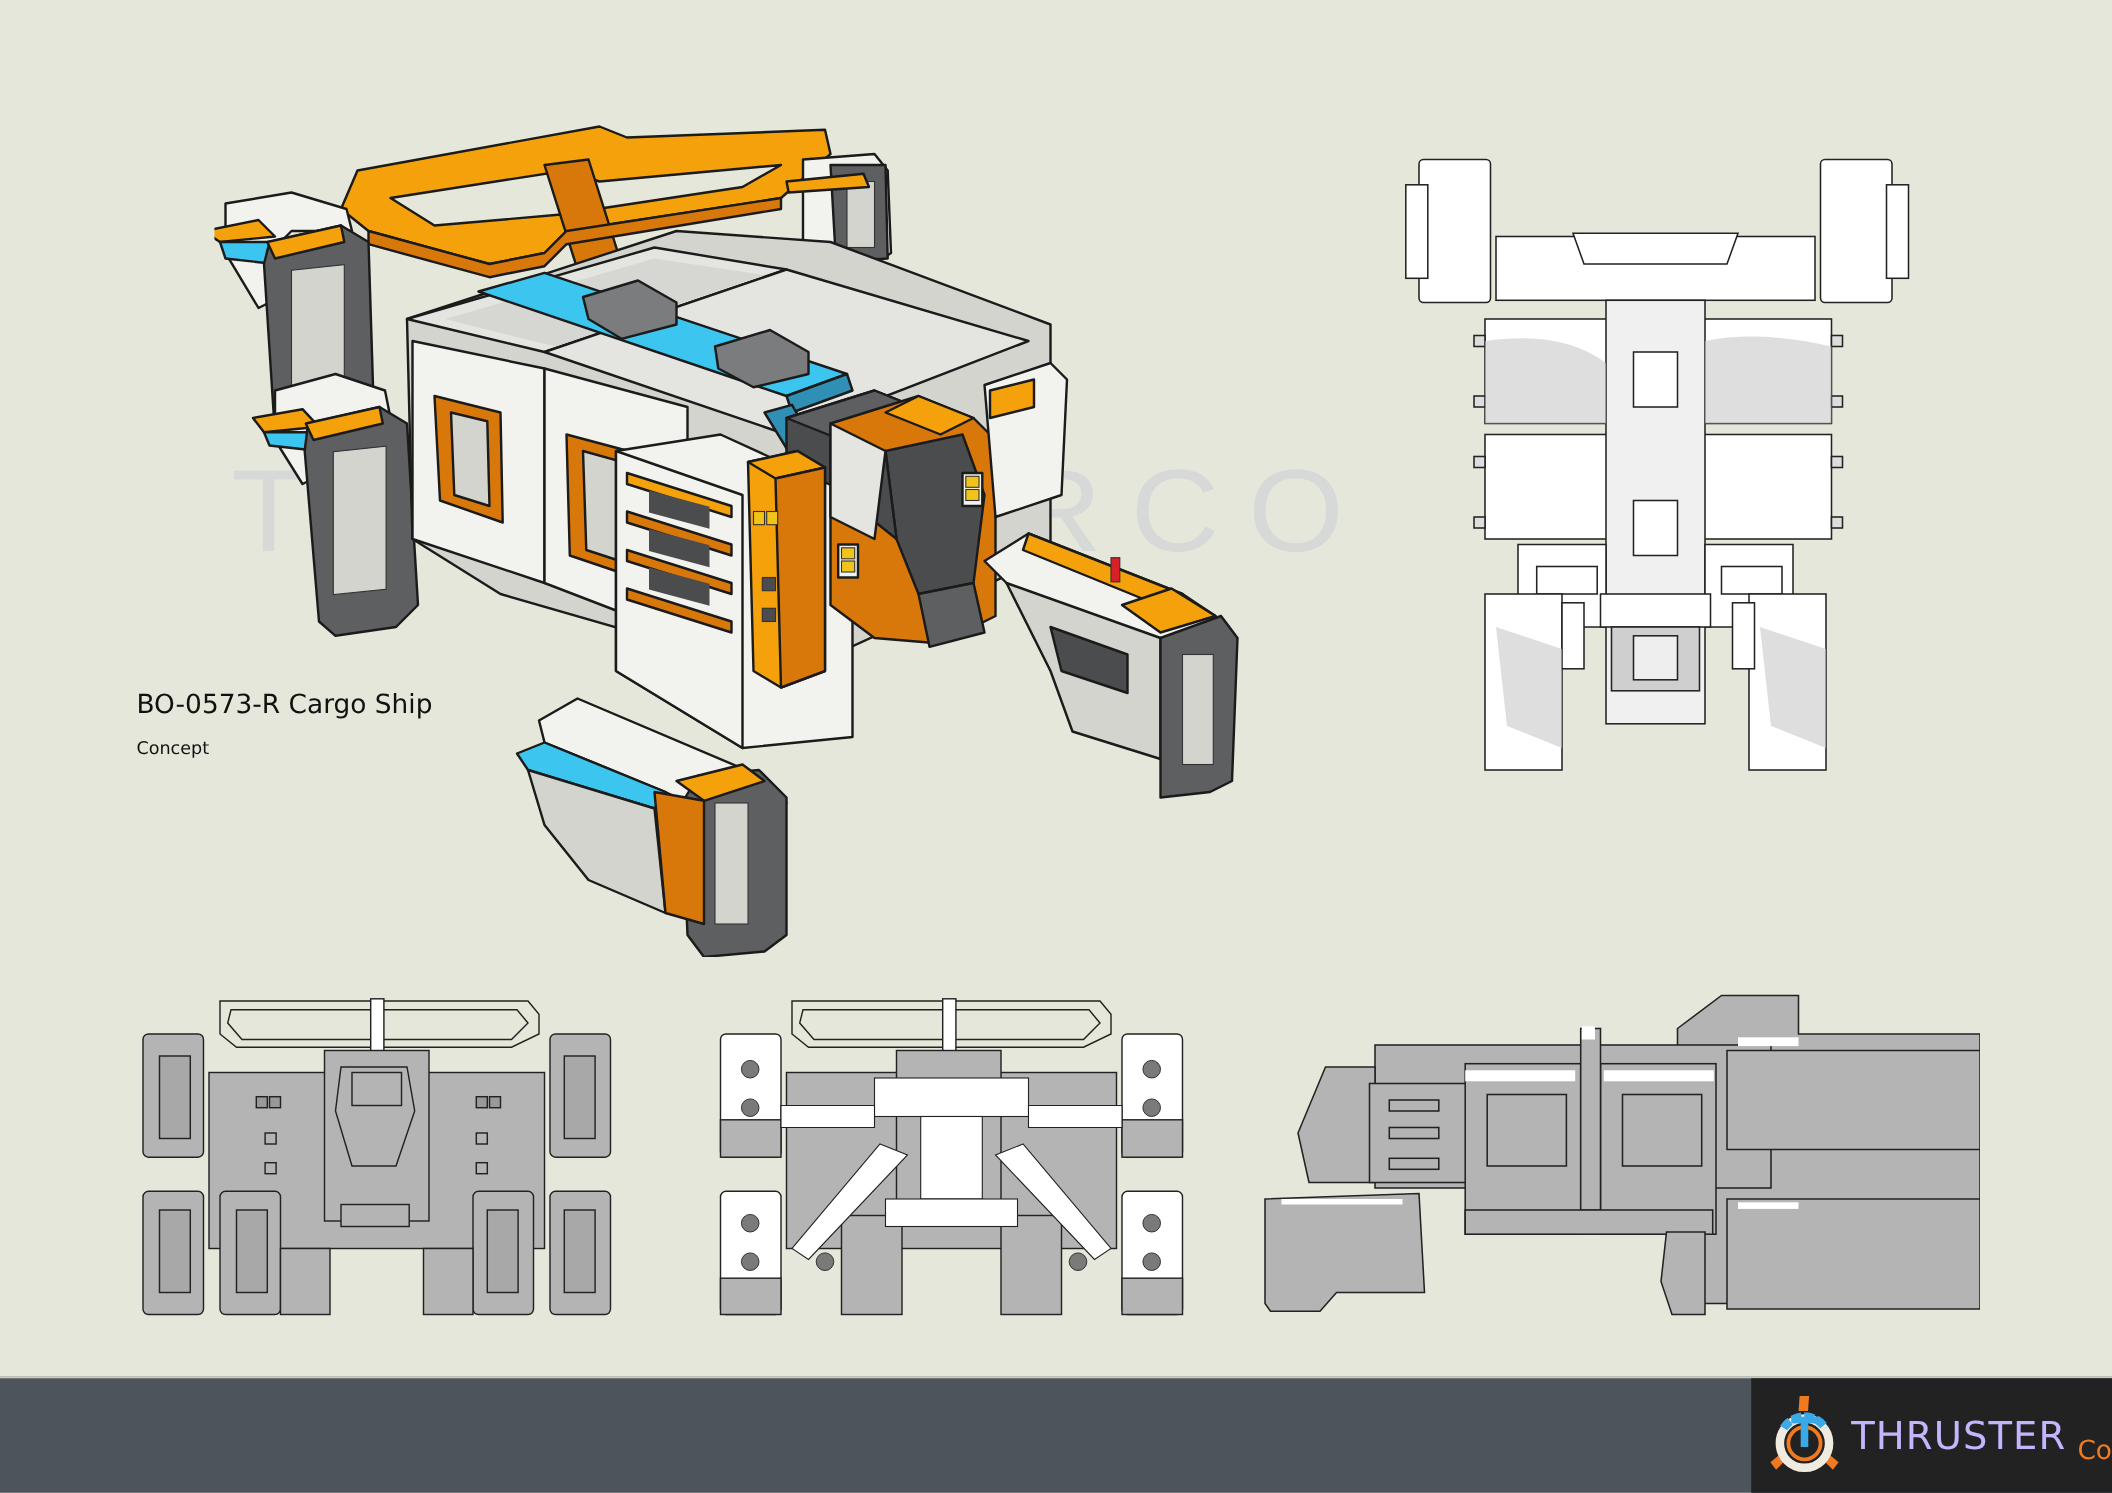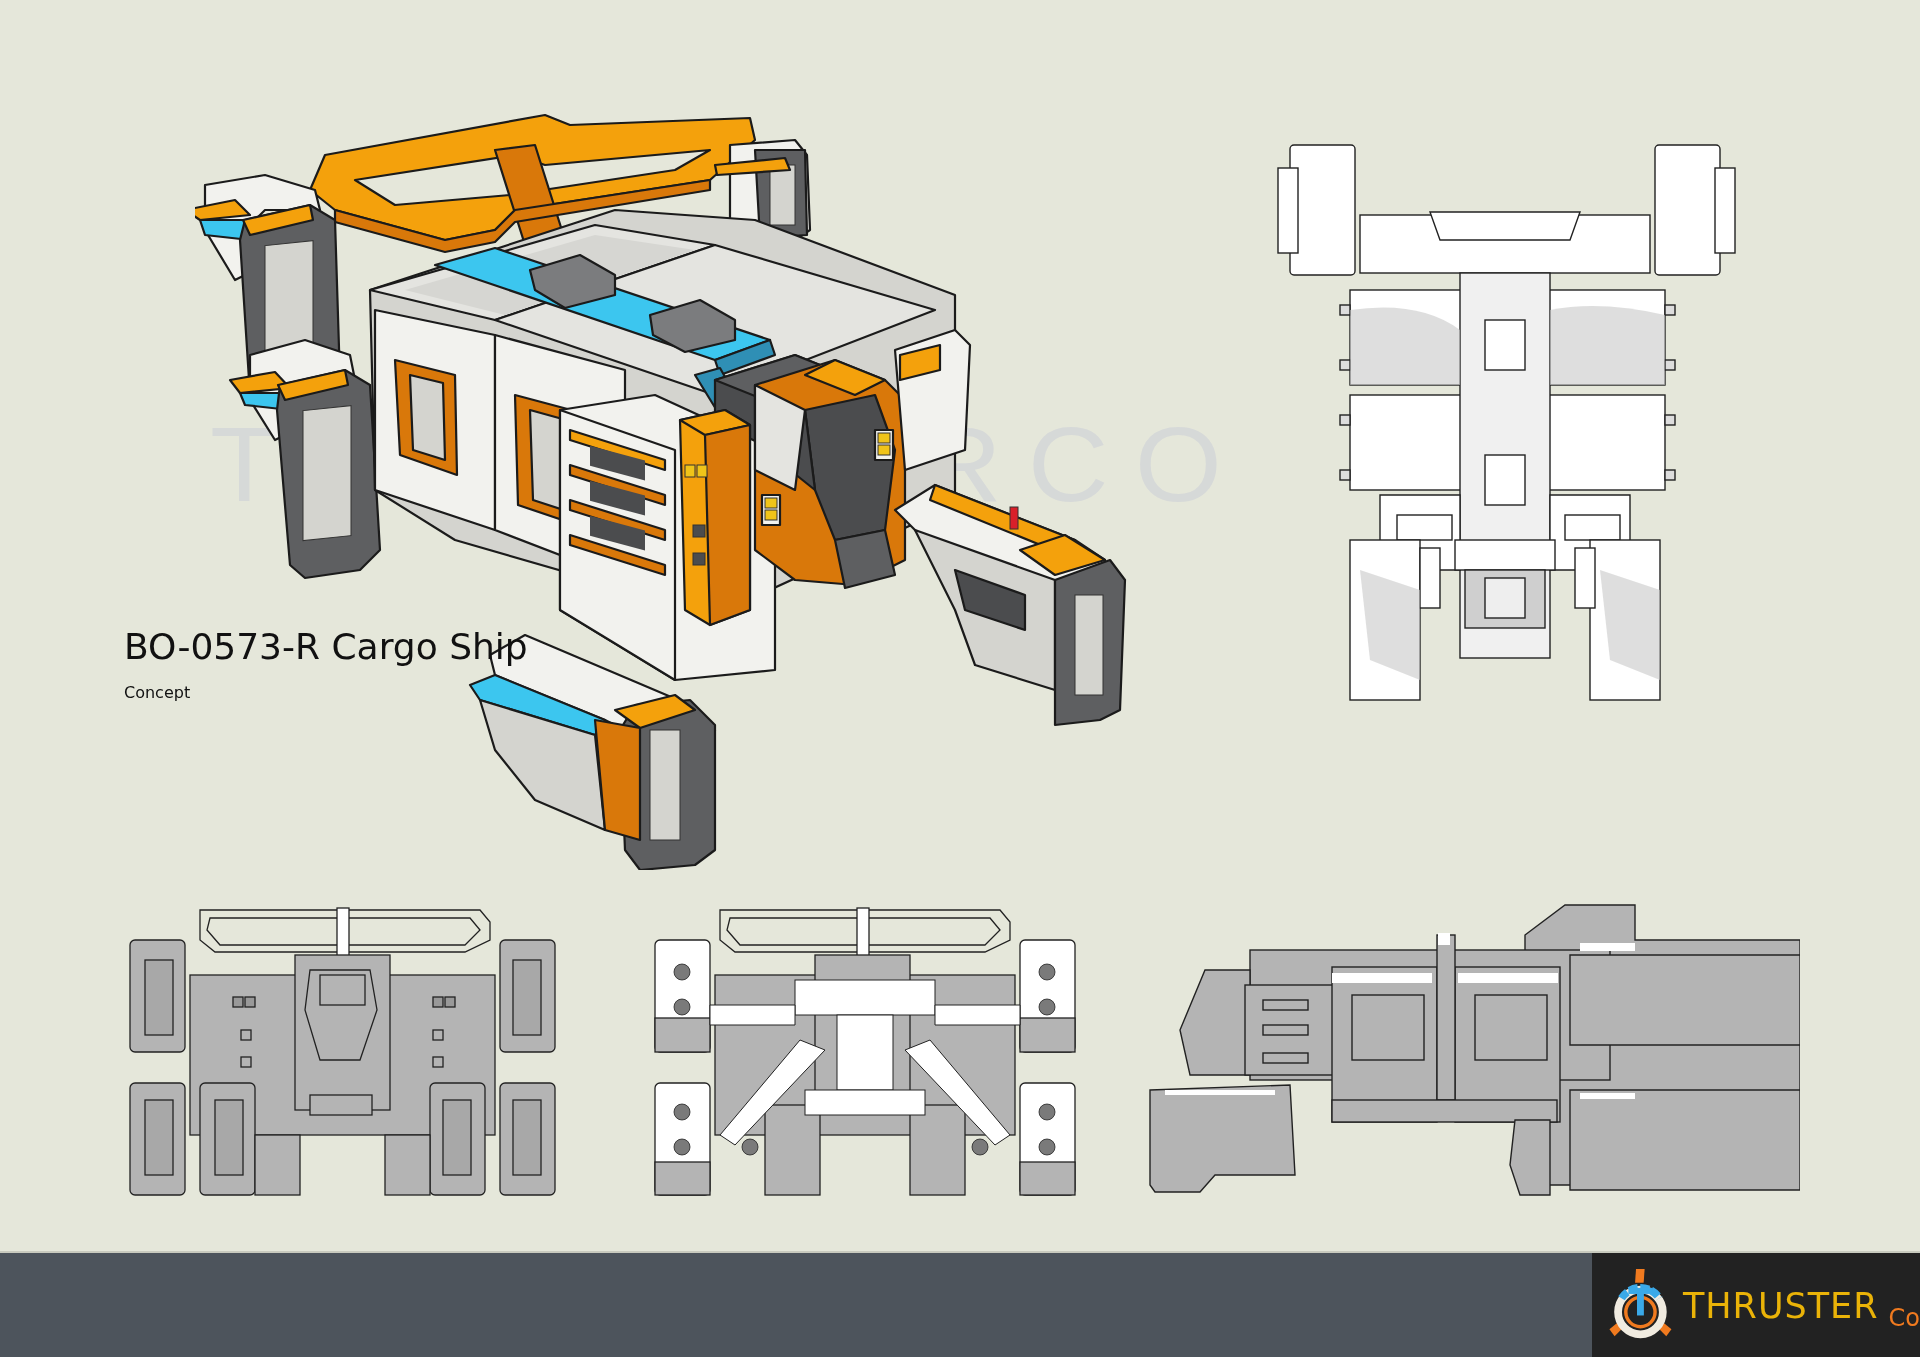--- a/index.html
+++ b/index.html
@@ -1,26 +1,26 @@
 <!DOCTYPE html>
 <html><head>
 <meta charset="utf-8">
 <style>
   html, body { margin:0; padding:0; }
   body { width:1920px; height:1357px; position:relative; overflow:hidden; background:#e5e7da; font-family:"DejaVu Sans", sans-serif; }
   .canvas { position:absolute; left:0; top:0; width:1920px; height:1251px; background:#e5e7da; }
   .watermark { position:absolute; left:210px; top:400px; font-family:"Liberation Sans", sans-serif; font-size:112px; letter-spacing:26px; color:#d2d5d8; opacity:0.75; font-weight:400; white-space:nowrap; transform:scaleY(0.95); }
   .title-block { position:absolute; left:124px; top:626px; }
-  .title { font-family:"DejaVu Sans", sans-serif; font-size:36px; color:#111; letter-spacing:0px; }
+  .title { font-family:"DejaVu Sans", sans-serif; font-size:24px; color:#111; letter-spacing:0px; }
   .subtitle { font-family:"DejaVu Sans", sans-serif; font-size:16px; color:#111; margin-top:16px; }
   .view { position:absolute; }
   .footer { position:absolute; left:0; top:1251px; width:1920px; height:106px; background:#4d545c; border-top:2px solid #c8cabe; }
   .logo-panel { position:absolute; right:0; top:0; width:328px; height:106px; background:#222222; display:flex; align-items:center; }
   .logo-mark { width:80px; height:90px; margin-left:14px; }
-  .logo-text { font-family:"DejaVu Sans", sans-serif; font-size:35px; color:#eab308; margin-left:8px; letter-spacing:1px; }
+  .logo-text { font-family:"DejaVu Sans", sans-serif; font-size:35px; color:#c4b5fd; margin-left:8px; letter-spacing:1px; }
   .logo-co { font-family:"DejaVu Sans", sans-serif; font-size:24px; color:#f07a1f; margin-left:10px; margin-top:24px; }
   svg .ol { stroke:#1b1b1b; stroke-width:2.2; stroke-linejoin:round; }
   svg .thin { stroke:#333; stroke-width:1; }
 </style>
 </head>
 <body>
 
 <div class="canvas">
 
   <div class="watermark">THRUSTERCO</div>

